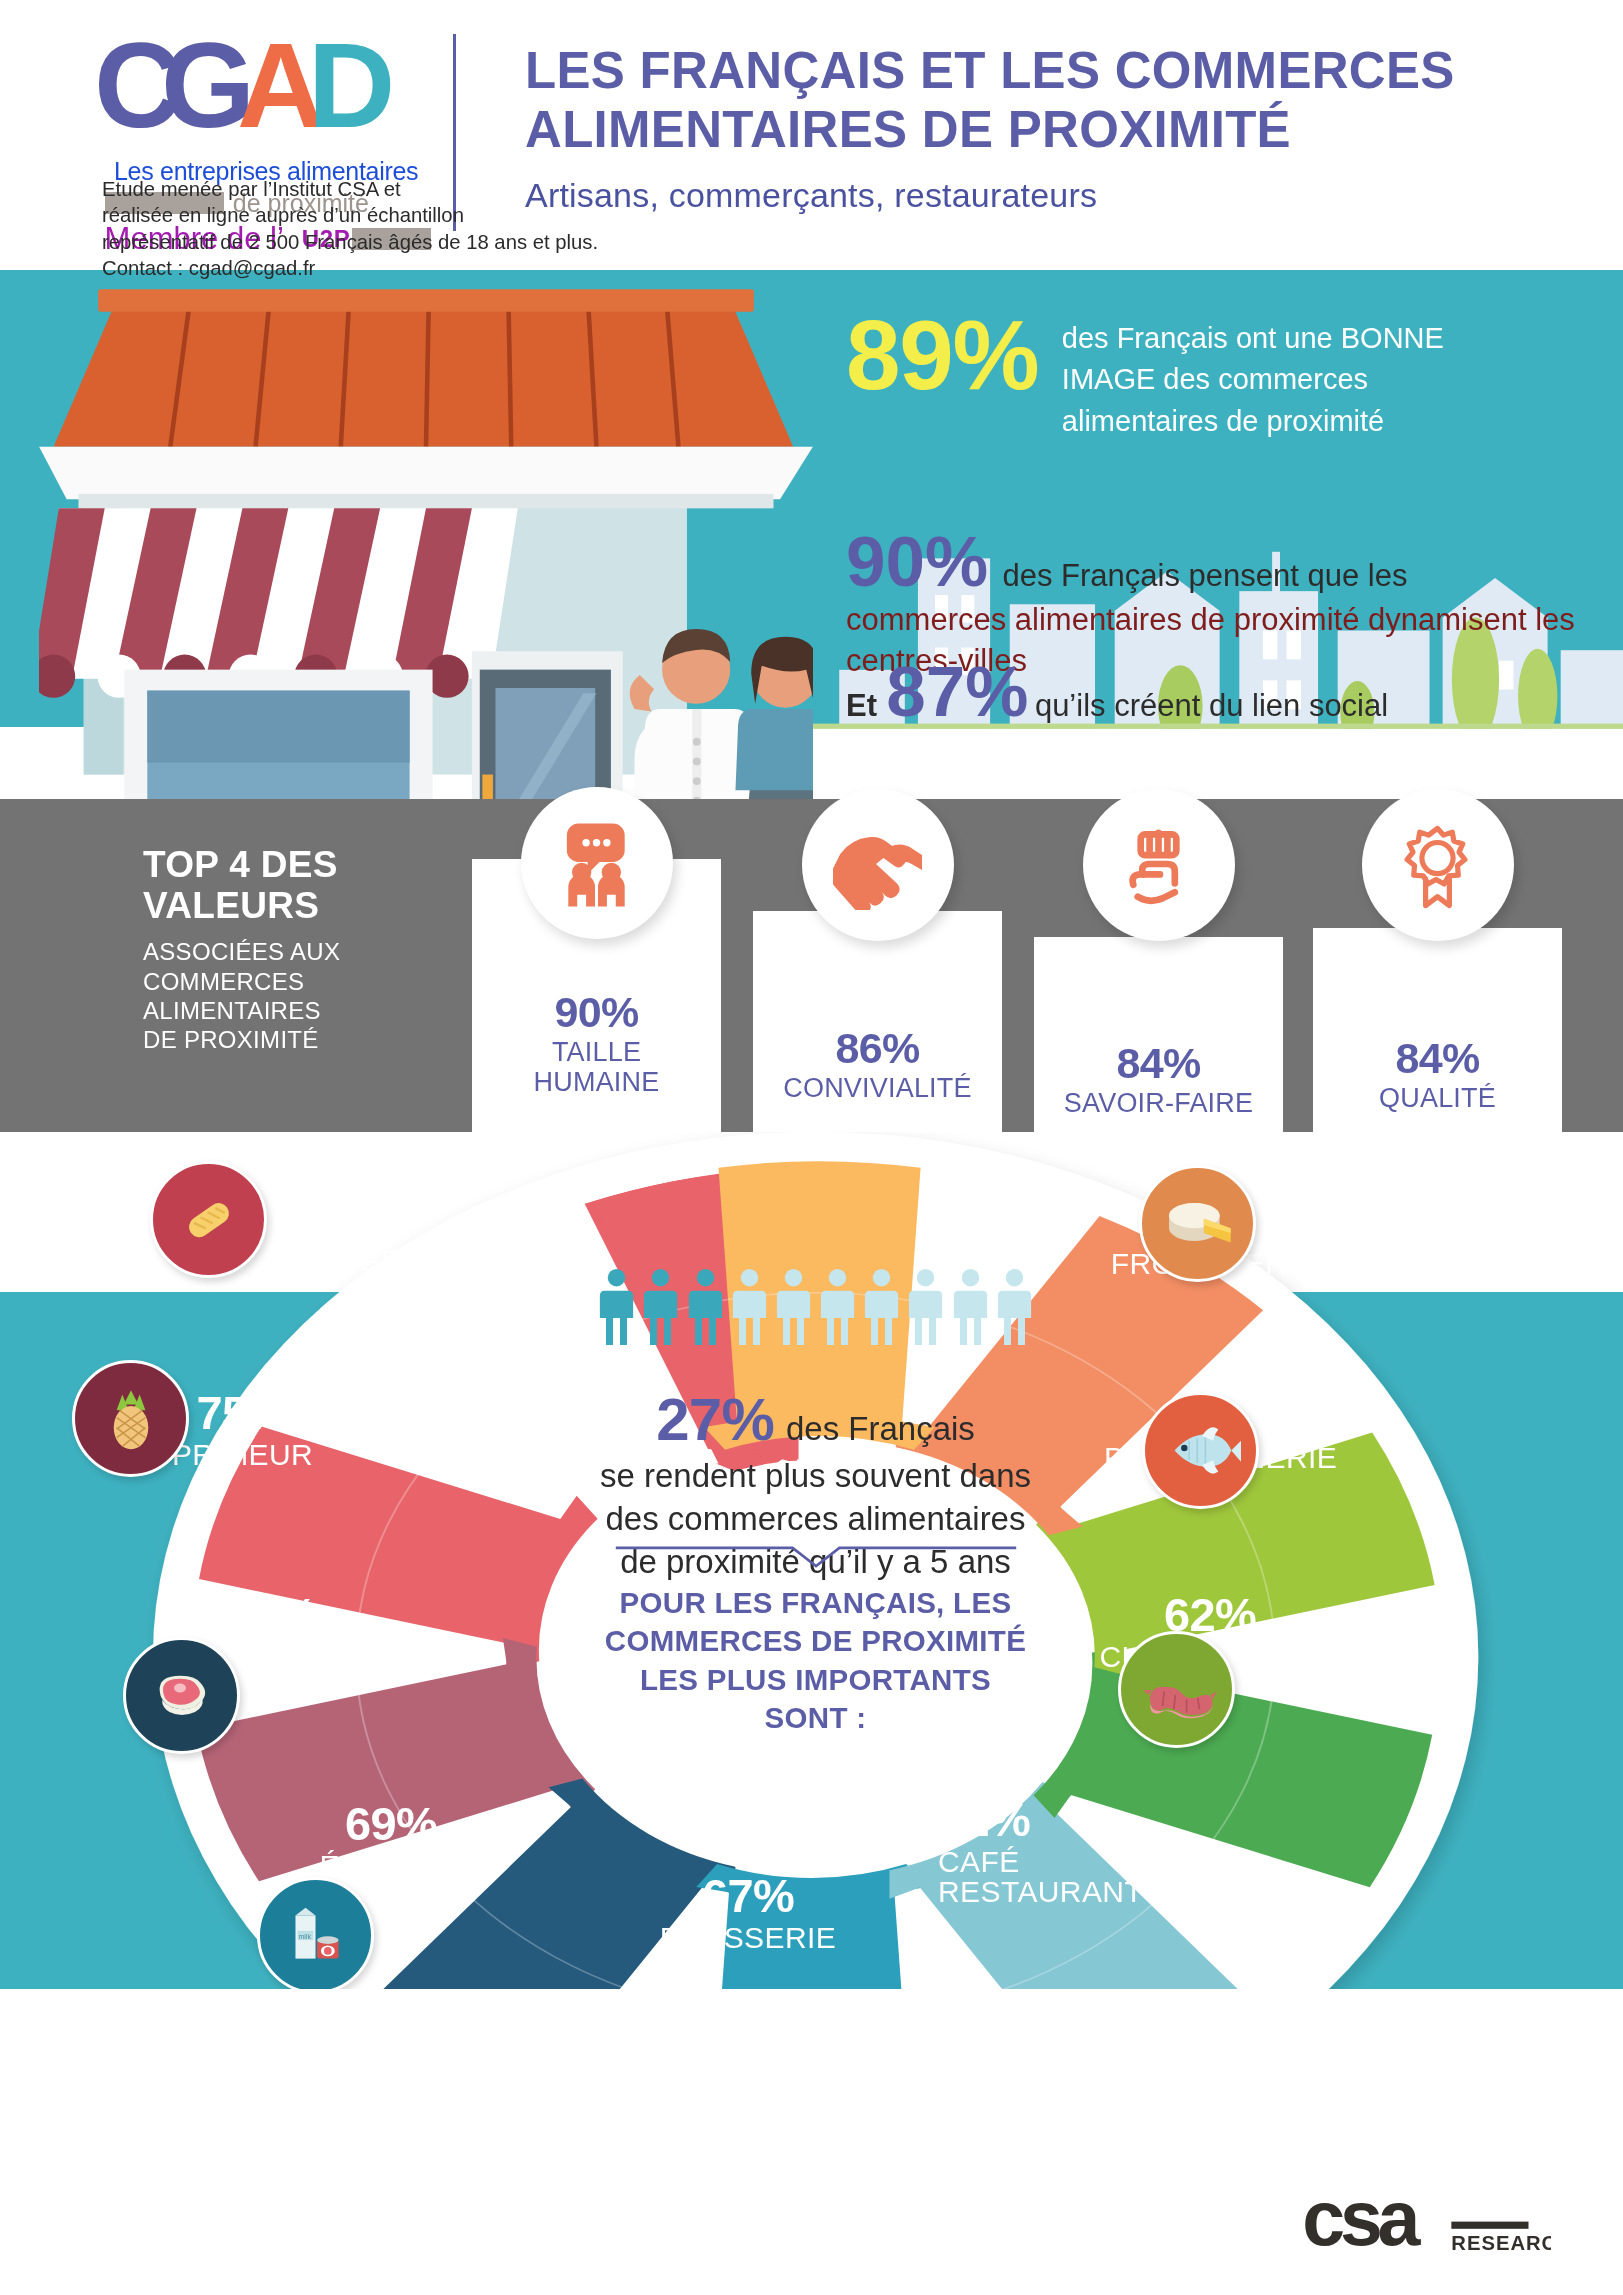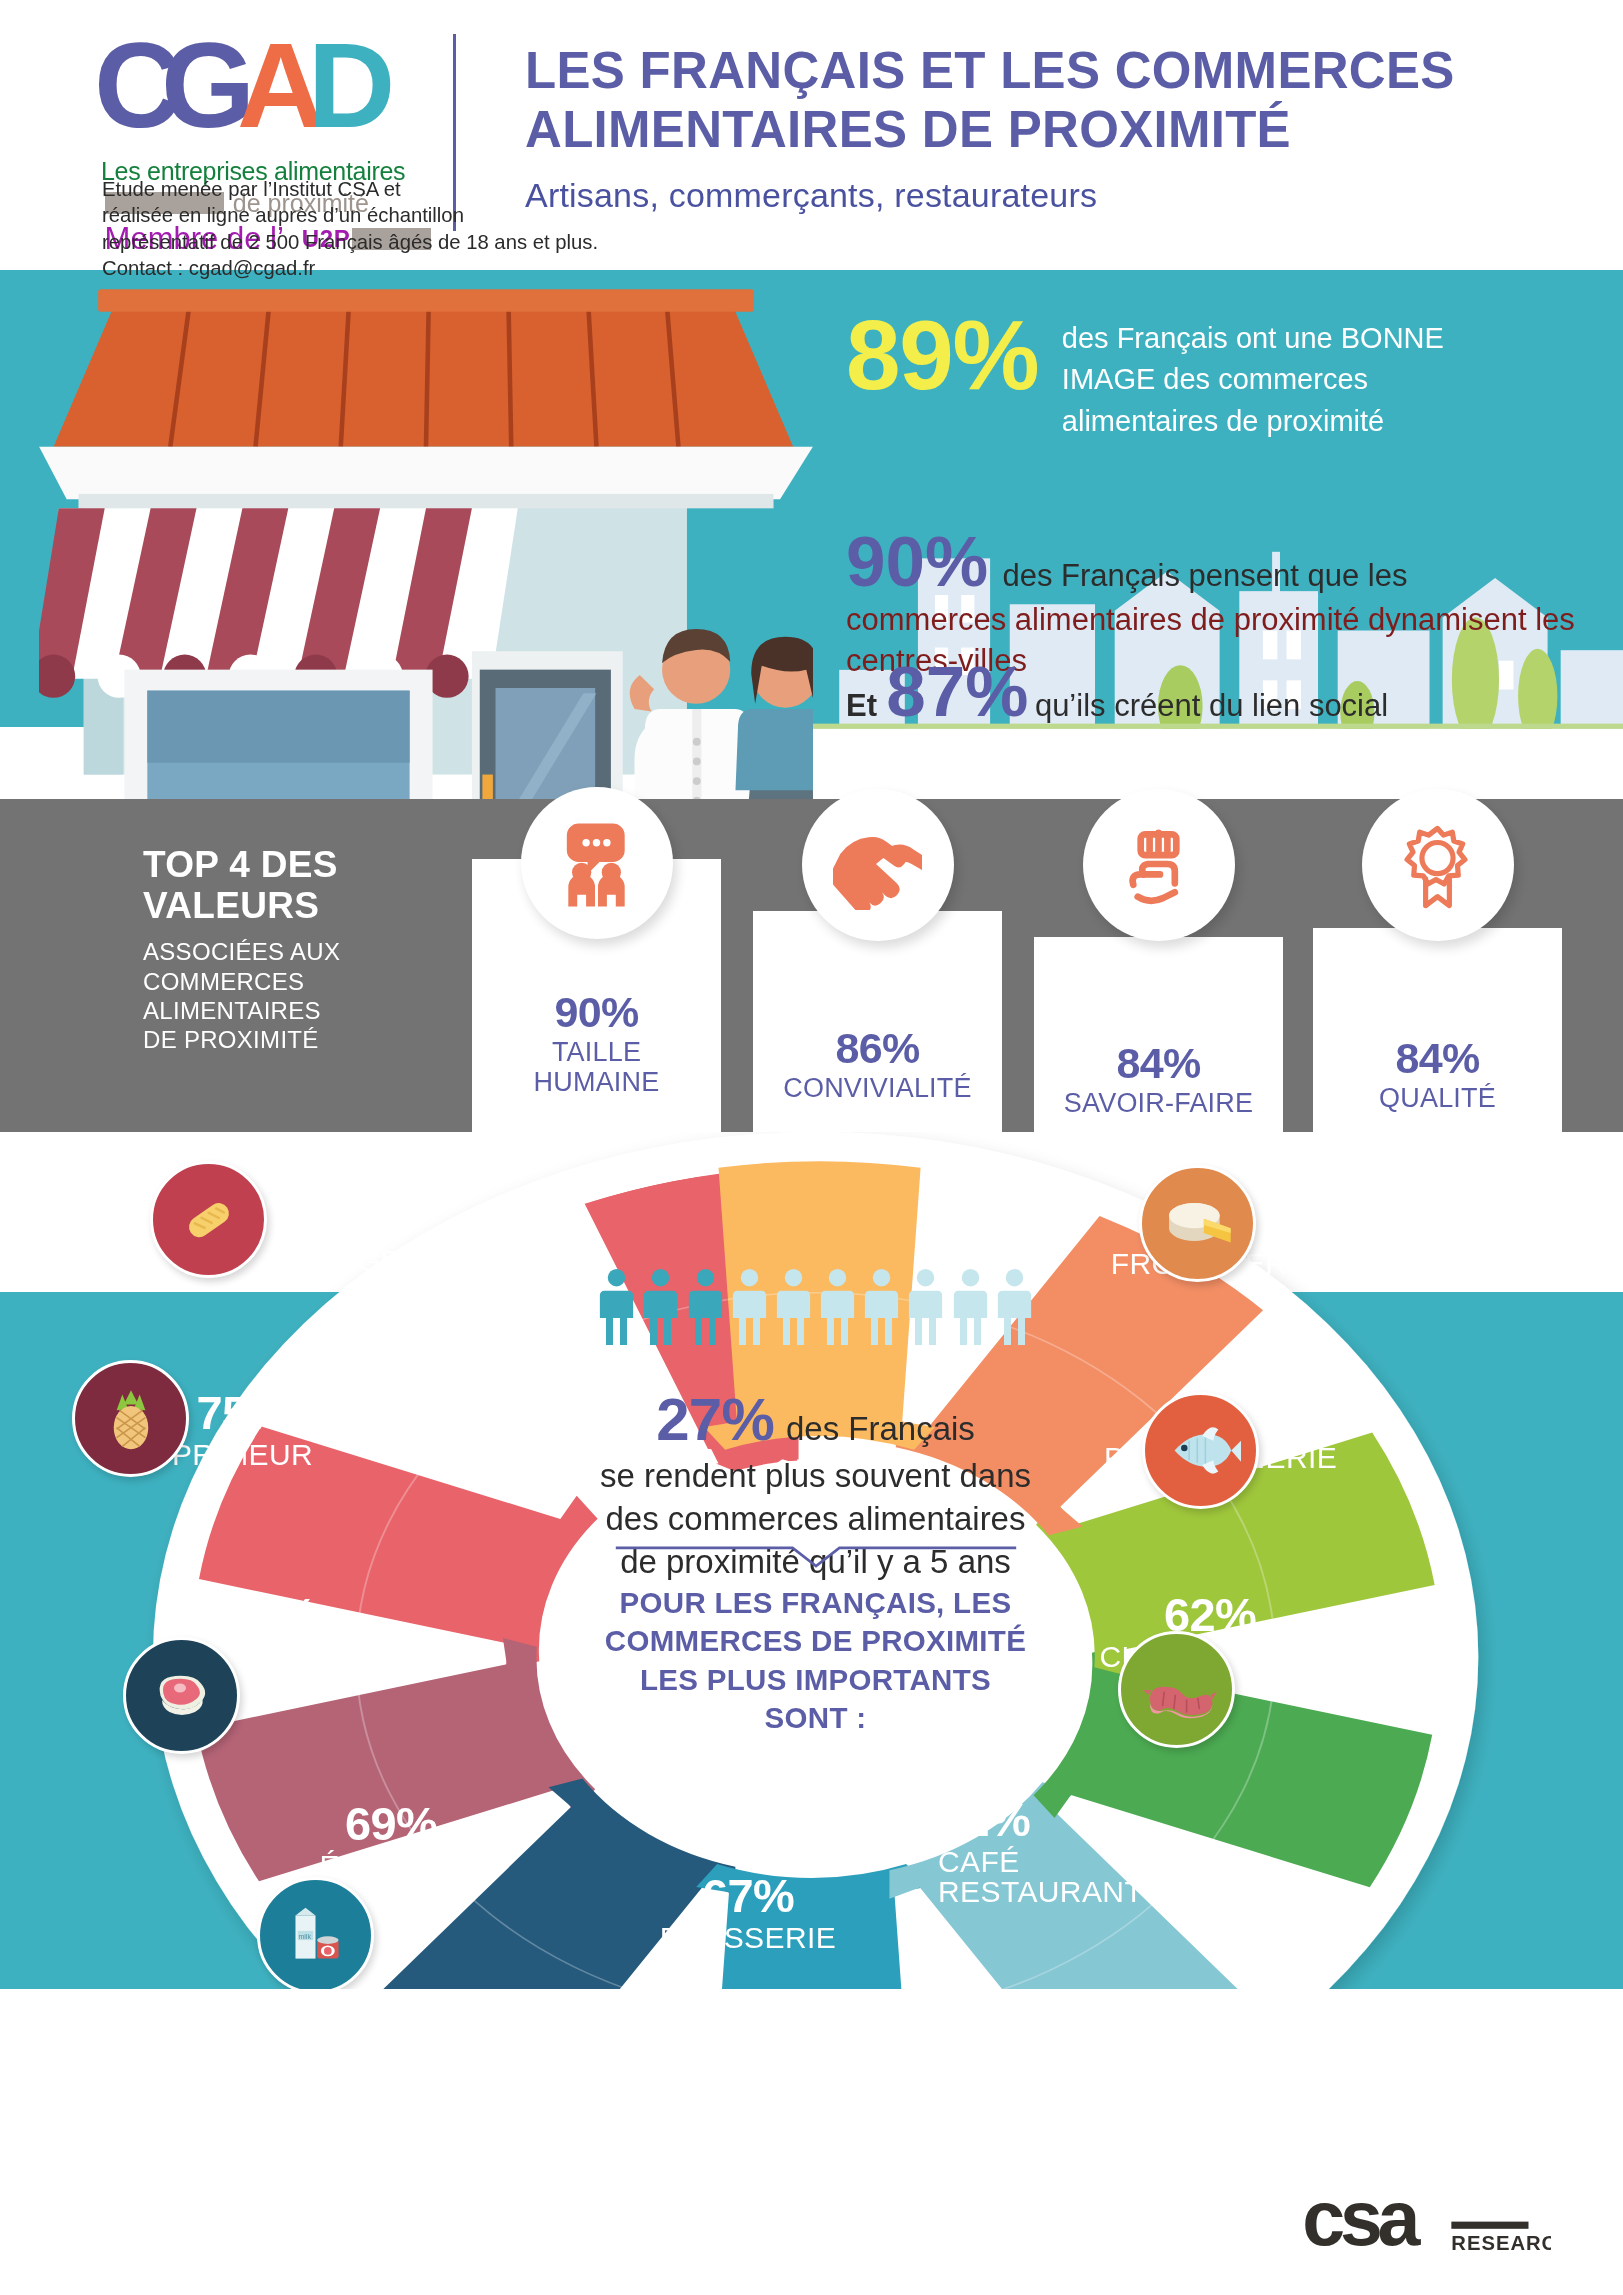--- a/index.html
+++ b/index.html
@@ -9,21 +9,21 @@
     font-family:"Liberation Sans", sans-serif;
     overflow:hidden;
   }
   .page { position:absolute; inset:0; }
 
   
   .header { position:absolute; left:0; top:0; width:1624px; height:270px; background:#fff; }
   .logo-wrap { position:absolute; left:98px; top:27.6px; width:308px; height:210px; }
   .logo-letters { position:relative; height:125px; }
   .logo-letters svg { display:block; }
-  .logo-tag1 { position:absolute; left:3px; top:129px; font-size:25px; color:#15803d; letter-spacing:-0.3px; white-space:nowrap;}
+  .logo-tag1 { position:absolute; left:16px; top:129px; font-size:25px; color:#1d4ed8; letter-spacing:-0.3px; white-space:nowrap;}
   .logo-tag2row { position:absolute; left:6.6px; top:161px; height:29px; display:flex; align-items:center; }
   .logo-bar1 { width:119px; height:22px; background:#a9a29c; }
   .logo-tag2 { font-size:25px; color:#9d948e; margin-left:9.2px; white-space:nowrap;}
   .logo-tag3row { position:absolute; left:6.6px; top:197px; height:29px; display:flex; align-items:center; }
   .logo-tag3 { font-size:31px; color:#a21caf; white-space:nowrap;}
   .logo-u2p { font-size:24px; color:#a21caf; font-weight:bold; letter-spacing:0.7px; margin-left:18px;}
   .logo-bar2 { width:79px; height:21.6px; background:#a9a29c; margin-left:1.3px;}
   .hdr-divider { position:absolute; left:453px; top:34px; width:3.3px; height:197px; background:#5b5ea6; }
   .hdr-title { position:absolute; left:525px; top:41px; width:1050px; }
   .hdr-title h1 {

